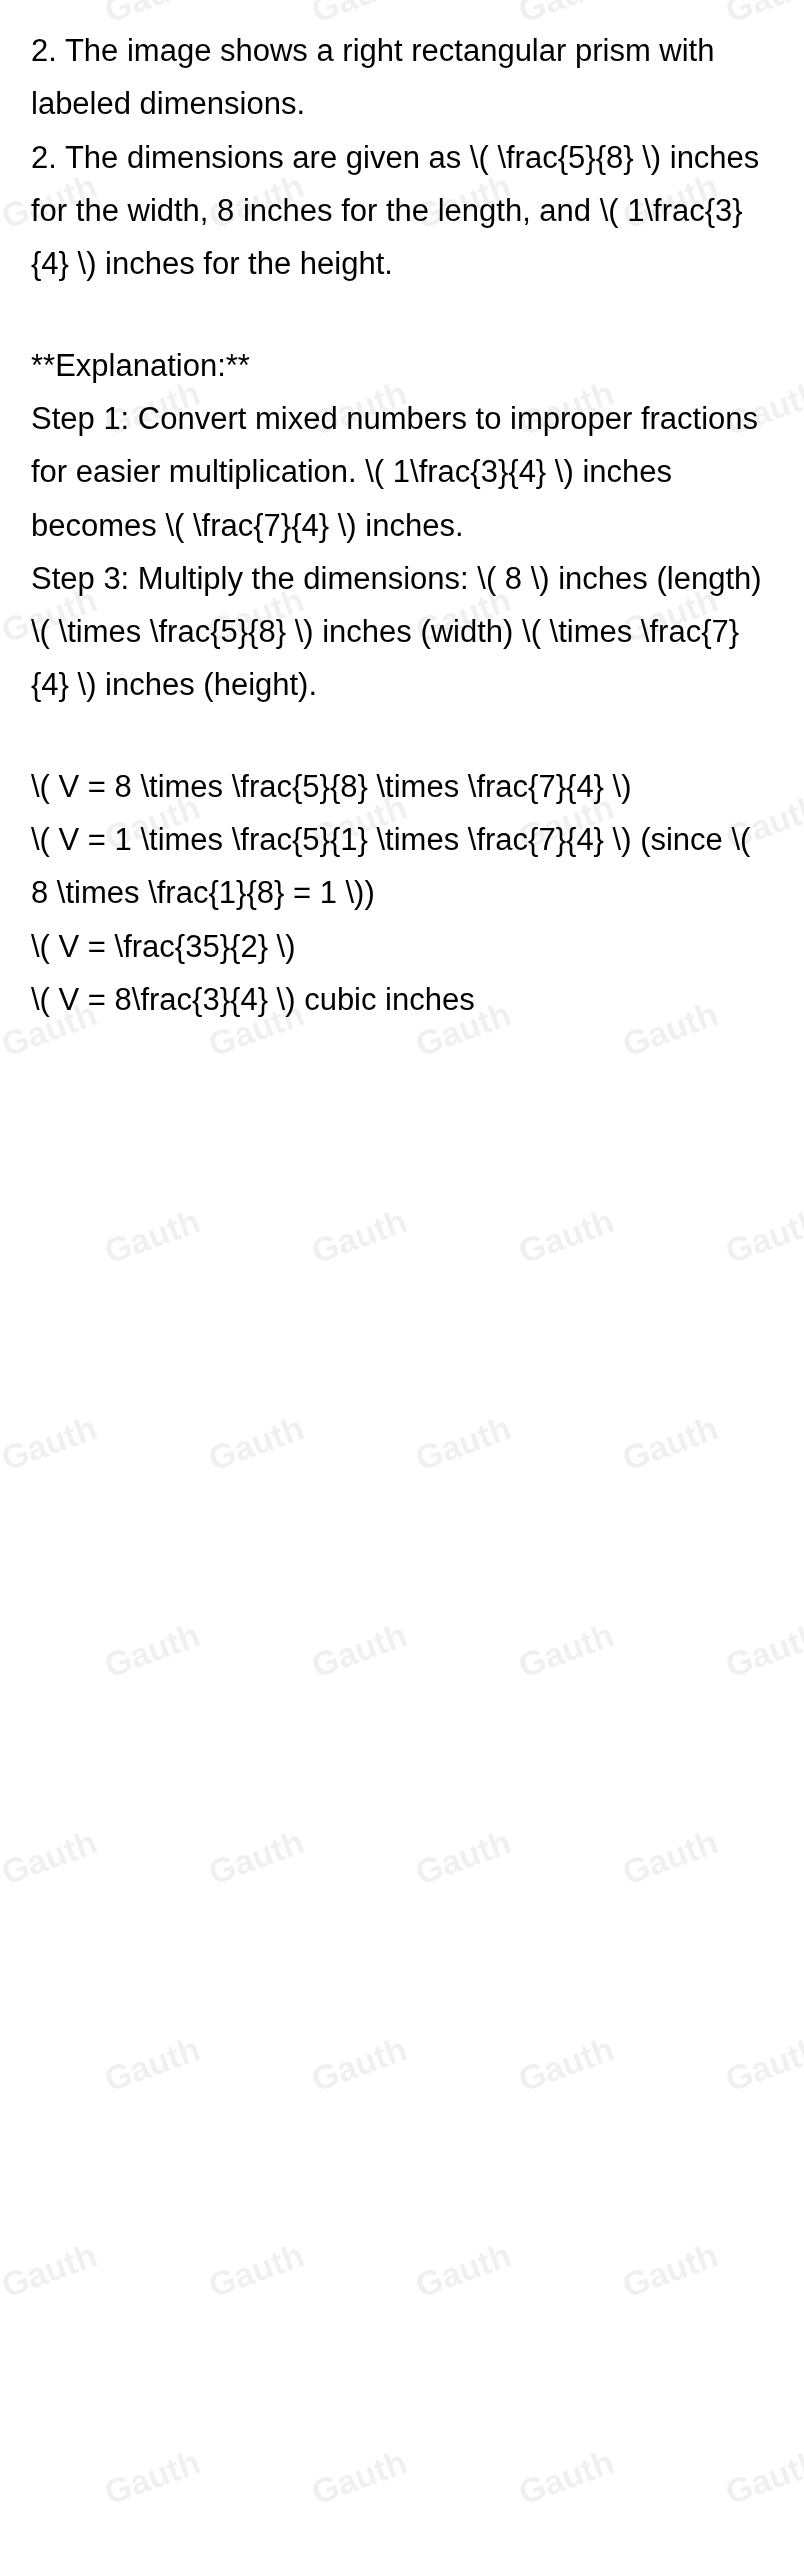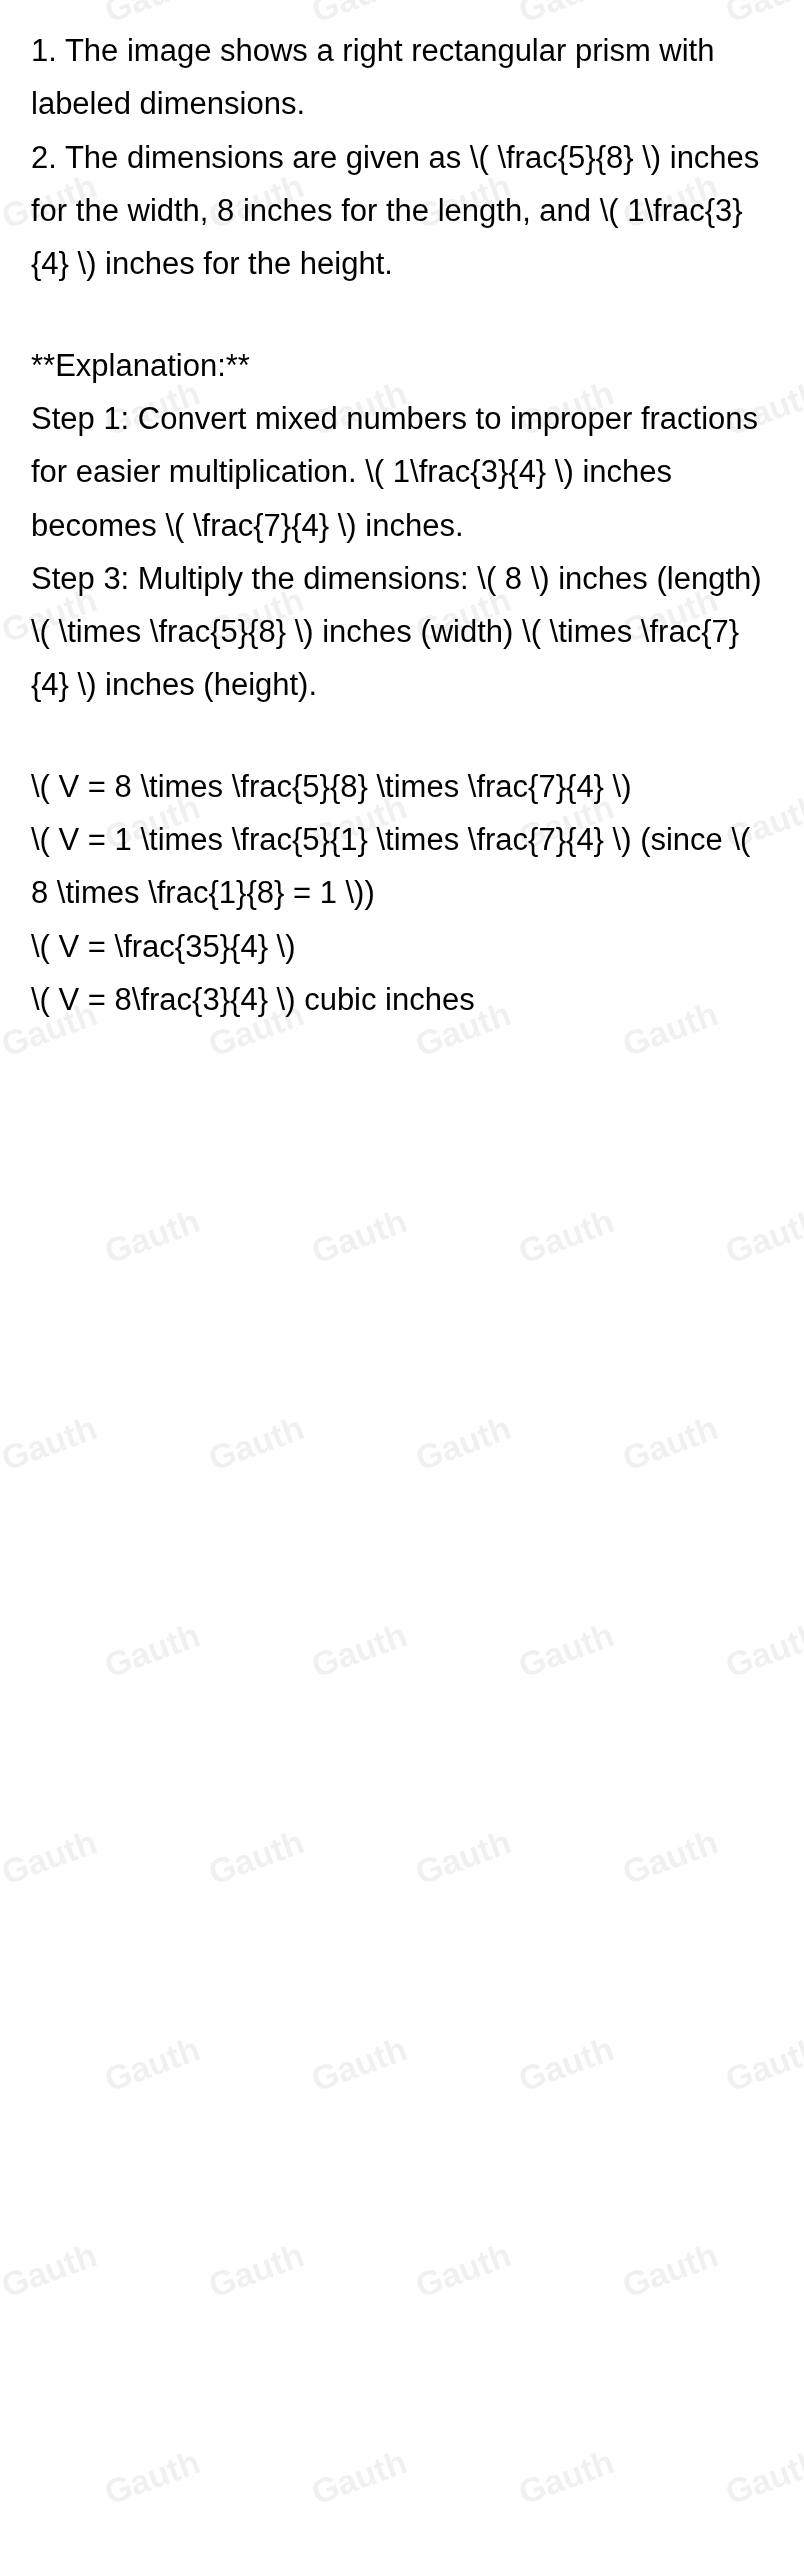--- a/index.html
+++ b/index.html
@@ -97,31 +97,31 @@
     <span class="wm" style="left: -103px; top: 2448px;">Gauth</span>
     <span class="wm" style="left: 103px; top: 2448px;">Gauth</span>
     <span class="wm" style="left: 310px; top: 2448px;">Gauth</span>
     <span class="wm" style="left: 517px; top: 2448px;">Gauth</span>
     <span class="wm" style="left: 724px; top: 2448px;">Gauth</span>
   </div>
 
 <div class="content">
 
   <div class="section">
-    <div class="para">1. The image shows a right rectangular prism with labeled dimensions.</div>
+    <div class="para">2. The image shows a right rectangular prism with labeled dimensions.</div>
     <div class="para">2. The dimensions are given as \( \frac{5}{8} \) inches for the width, 8 inches for the length, and \( 1\frac{3}{4} \) inches for the height.</div>
   </div>
 
   <div class="section">
     <div class="para">**Explanation:**</div>
     <div class="para">Step 1: Convert mixed numbers to improper fractions for easier multiplication. \( 1\frac{3}{4} \) inches becomes \( \frac{7}{4} \) inches.</div>
     <div class="para">Step 3: Multiply the dimensions: \( 8 \) inches (length) \( \times \frac{5}{8} \) inches (width) \( \times \frac{7}{4} \) inches (height).</div>
   </div>
 
   <div class="section">
     <div class="para">\( V = 8 \times \frac{5}{8} \times \frac{7}{4} \)</div>
     <div class="para">\( V = 1 \times \frac{5}{1} \times \frac{7}{4} \) (since \( 8 \times \frac{1}{8} = 1 \))</div>
-    <div class="para">\( V = \frac{35}{4} \)</div>
+    <div class="para">\( V = \frac{35}{2} \)</div>
     <div class="para">\( V = 8\frac{3}{4} \) cubic inches</div>
   </div>
 
 </div>
 
 
 </body></html>

